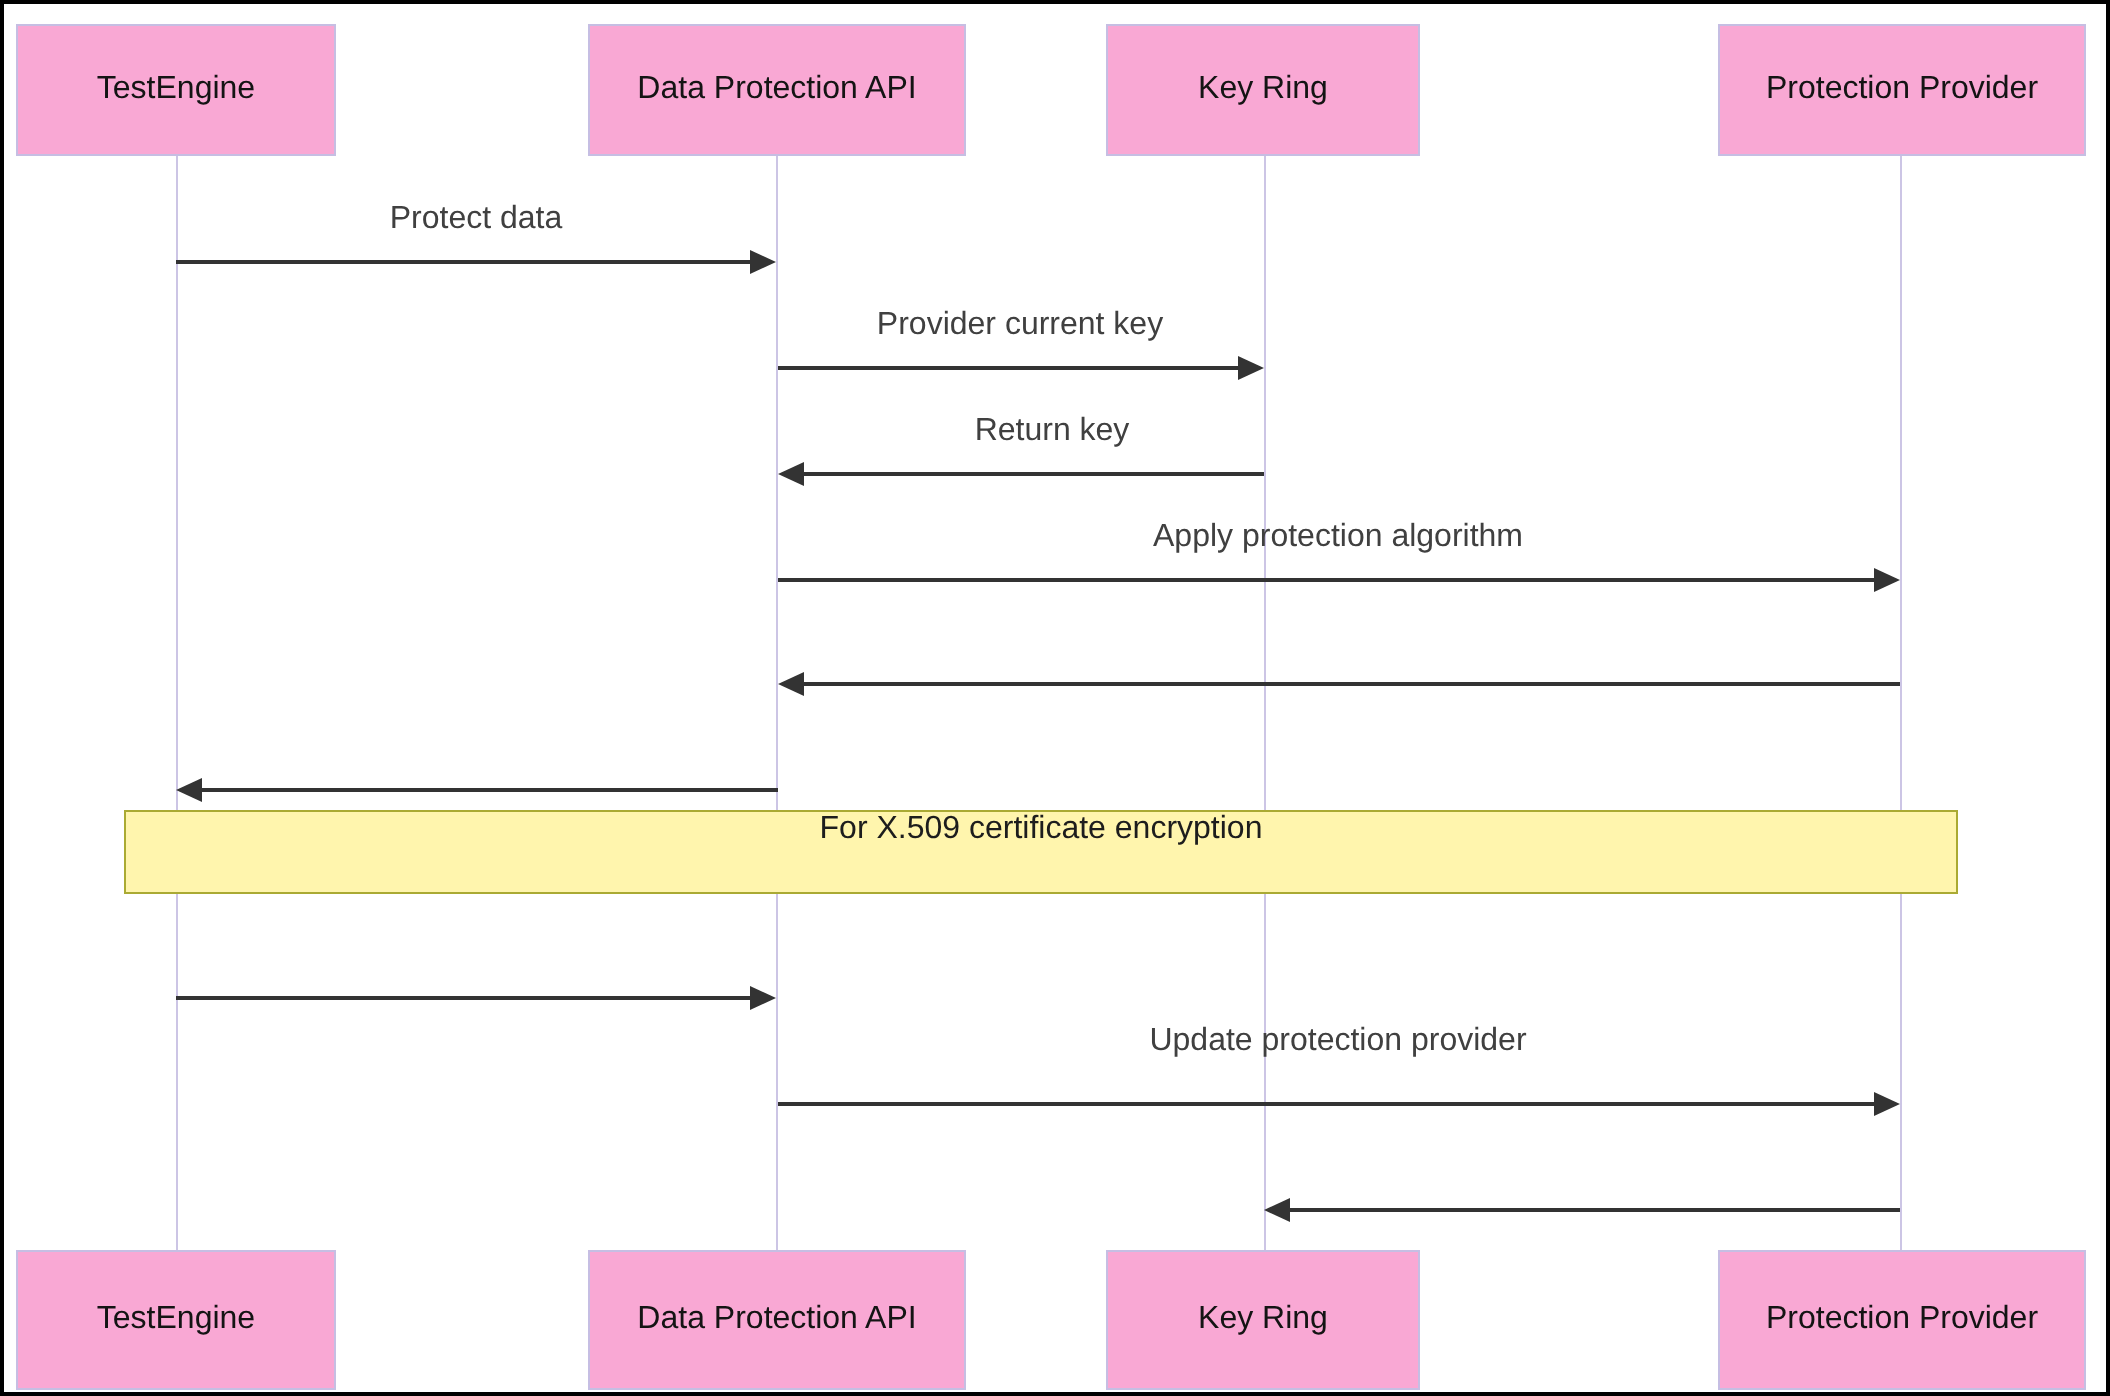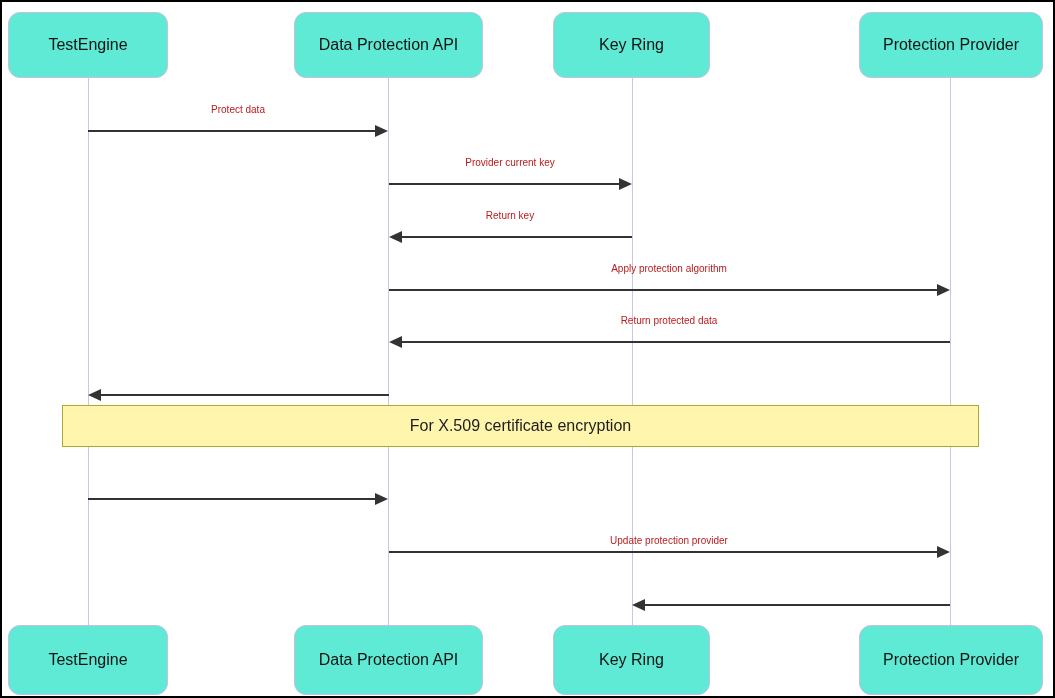--- a/index.html
+++ b/index.html
@@ -17,37 +17,37 @@
   .lifeline {
     position: absolute;
     width: 1px;
     top: 76px;
     height: 547px;
     background: #ccc5e5;
   }
   .actor {
     position: absolute;
     height: 66px;
-    background: #5eead4;
+    background: #f9a8d4;
     border: 1px solid #c6bee3;
-    border-radius: 12px;
+    border-radius: 0;
     box-sizing: border-box;
     display: flex;
     align-items: center;
     justify-content: center;
     font-size: 16px;
     color: #141414;
     text-align: center;
   }
   .msg-label {
     position: absolute;
     transform: translateX(-50%);
     white-space: nowrap;
-    font-size: 10px;
-    color: #b91c1c;
+    font-size: 16px;
+    color: #404040;
     line-height: 20px;
   }
   .msg-line {
     position: absolute;
     height: 2px;
     background: #333333;
   }
   .arrow-right {
     position: absolute;
     width: 0; height: 0;
@@ -65,21 +65,20 @@
   .note {
     position: absolute;
     left: 60px;
     top: 403px;
     width: 917px;
     height: 42px;
     background: #fff5ad;
     border: 1px solid #aaaa33;
     box-sizing: border-box;
     display: flex;
-    align-items: center;
     justify-content: center;
     font-size: 16px;
     color: #1d1d1d;
   }
 </style>
 </head>
 <body>
 
 <div class="diagram">
 
@@ -102,43 +101,42 @@
     </div>
 
   <div class="msg-label" style="left:236px;top:98px">Protect data</div>
   <div class="msg-line" style="left:86px;top:128px;width:288px"></div>
   <div class="arrow-right" style="left:373px;top:123px"></div>
 
   <div class="msg-label" style="left:508px;top:151px">Provider current key</div>
   <div class="msg-line" style="left:387px;top:181px;width:231px"></div>
   <div class="arrow-right" style="left:617px;top:176px"></div>
 
-  <div class="msg-label" style="left:508px;top:204px">Return key</div>
+  <div class="msg-label" style="left:524px;top:204px">Return key</div>
   <div class="msg-line" style="left:399px;top:234px;width:231px"></div>
   <div class="arrow-left" style="left:387px;top:229px"></div>
 
   <div class="msg-label" style="left:667px;top:257px">Apply protection algorithm</div>
   <div class="msg-line" style="left:387px;top:287px;width:549px"></div>
   <div class="arrow-right" style="left:935px;top:282px"></div>
 
-  <div class="msg-label" style="left:667px;top:309px">Return protected data</div>
   <div class="msg-line" style="left:399px;top:339px;width:549px"></div>
   <div class="arrow-left" style="left:387px;top:334px"></div>
 
   <div class="msg-line" style="left:98px;top:392px;width:289px"></div>
   <div class="arrow-left" style="left:86px;top:387px"></div>
 
   <div class="note">
     <span>For X.509 certificate encryption</span>
   </div>
 
   <div class="msg-line" style="left:86px;top:496px;width:288px"></div>
   <div class="arrow-right" style="left:373px;top:491px"></div>
 
-  <div class="msg-label" style="left:667px;top:529px">Update protection provider</div>
+  <div class="msg-label" style="left:667px;top:509px">Update protection provider</div>
   <div class="msg-line" style="left:387px;top:549px;width:549px"></div>
   <div class="arrow-right" style="left:935px;top:544px"></div>
 
   <div class="msg-line" style="left:642px;top:602px;width:306px"></div>
   <div class="arrow-left" style="left:630px;top:597px"></div>
 
   <div class="actor" style="left:6px;top:623px;width:160px;height:70px">
       <span>TestEngine</span>
     </div>
   <div class="actor" style="left:292px;top:623px;width:189px;height:70px">

